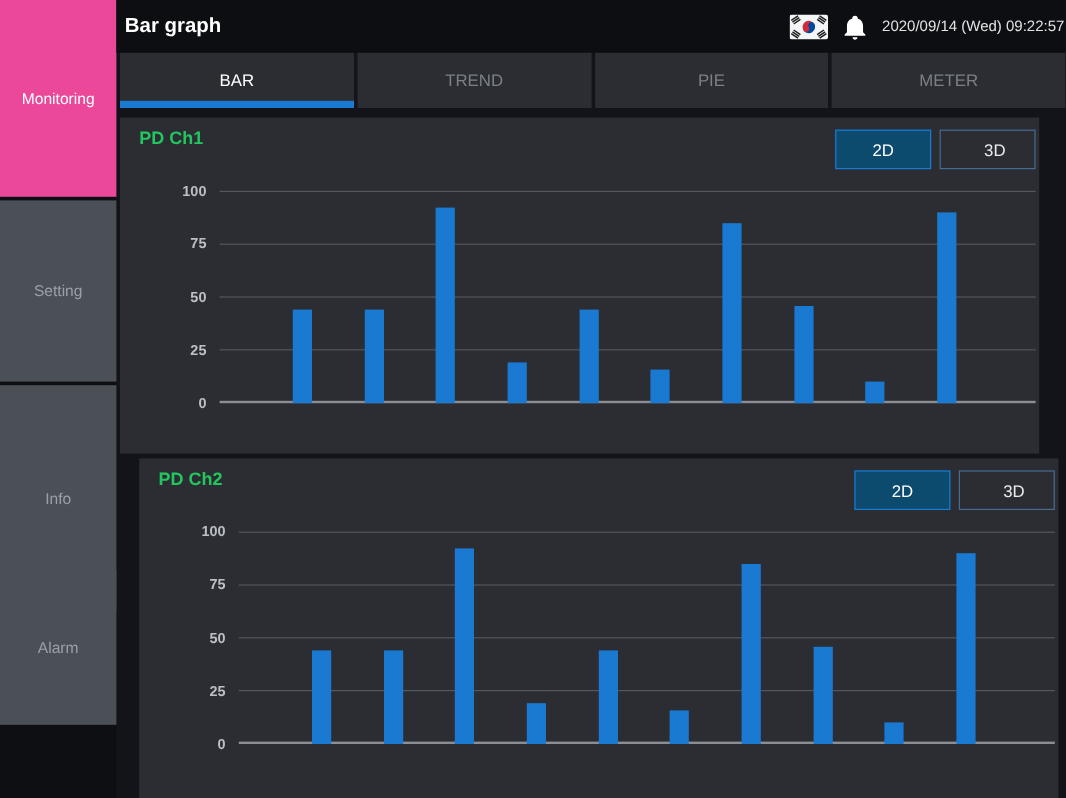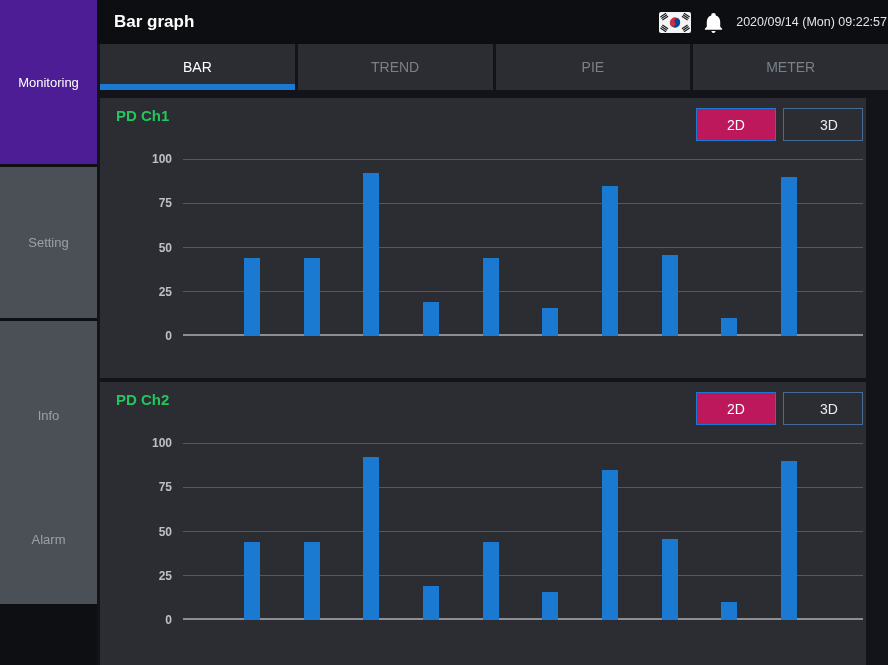--- a/index.html
+++ b/index.html
@@ -10,51 +10,51 @@
     position:relative;
   }
   
   .sidebar { position:absolute; left:0; top:0; width:97px; height:665px; background:#0e0f12; }
   .side-item {
     position:absolute; left:0; width:97px;
     background:#4b5057; color:#9aa0a7;
     display:flex; align-items:center; justify-content:center;
     font-size:13px; cursor:pointer;
   }
-  .side-item.active { background:#4c1d95; color:#ffffff; }
+  .side-item.active { background:#ec4899; color:#ffffff; }
   
   .header {
     position:absolute; left:97px; top:0; width:791px; height:44px;
     background:#0d0e11; display:flex; align-items:center; overflow:hidden;
   }
-  .header-title { font-size:17px; font-weight:bold; color:#ffffff; margin-left:17px; flex:1; }
+  .header-title { font-size:17px; font-weight:bold; color:#ffffff; margin-left:7px; flex:1; }
   .header-right { display:flex; align-items:center; gap:11px; padding-right:1px; }
   .datetime { color:#e2e3e5; font-size:12.5px; white-space:nowrap; }
   .flag-wrap, .bell-wrap { display:flex; align-items:center; }
   
   .tabbar { position:absolute; left:100px; top:44px; width:788px; height:46px; display:flex; gap:3px; }
   .tab {
     flex:1; background:#2b2d33; color:#7b8088; font-size:14px;
     display:flex; align-items:center; justify-content:center;
     position:relative; cursor:pointer;
   }
   .tab.active { color:#ffffff; }
   .tab-underline { position:absolute; bottom:0; left:0; right:0; height:6px; background:transparent; }
   .tab.active .tab-underline { background:#1a7ad2; }
   
   .panel { position:absolute; left:100px; width:766px; background:#2b2d33; }
   #panel1 { top:98px; height:280px; }
-  #panel2 { top:382px; height:283px; }
+  #panel2 { top:382px; height:283px;margin-left:16px; }
   .panel-title { position:absolute; left:16px; top:9px; font-size:15px; font-weight:bold; color:#22c55e; }
   .dim-btn {
     position:absolute; top:10px; width:80px; height:33px;
     display:flex; align-items:center; justify-content:center;
     font-size:14px; cursor:pointer;
   }
-  .dim-btn.on  { background:#be185d; color:#ffffff; border:1px solid #1a7ad2; }
+  .dim-btn.on  { background:#0c4a6e; color:#ffffff; border:1px solid #1a7ad2; }
   .dim-btn.off { background:transparent; color:#e9ebee; border:1px solid #476b93; }
   .btn-2d { left:596px; }
   .btn-3d { left:683px;padding-left:12px; }
   
   .chart { position:absolute; left:83px; top:61px; width:680px; height:177px; }
   .gridline { position:absolute; left:0; width:100%; height:1px; background:#54575d; }
   .gridline.zero { height:2px; background:#8b8e93; }
   .ylabel {
     position:absolute; left:-51px; width:40px; text-align:right;
     font-size:12px; font-weight:bold; color:#bcc0c4;
@@ -114,21 +114,21 @@
               <rect x="-3.4" y="1.2" width="6.8" height="1.2"></rect>
           </g>
         </g>
       </svg>
     </span>
     <span class="bell-wrap">
       <svg width="23" height="25" viewBox="0 0 24 24">
         <path fill="#ffffff" d="M12 23c1.2 0 2.1-.9 2.1-2.1h-4.2c0 1.2.9 2.1 2.1 2.1zm7-6.5v-5.3c0-3.2-1.7-5.9-4.7-6.6V3.9C14.3 3 13.3 2.2 12 2.2S9.7 3 9.7 3.9v.7C6.7 5.3 5 8 5 11.2v5.3L3 18.5v1h18v-1l-2-2z"></path>
       </svg>
     </span>
-    <span class="datetime">2020/09/14 (Mon) 09:22:57</span>
+    <span class="datetime">2020/09/14 (Wed) 09:22:57</span>
   </div>
 </div>
 
 <div class="tabbar">
   <div class="tab active">
       <span>BAR</span>
       <div class="tab-underline"></div>
     </div>
   <div class="tab">
       <span>TREND</span>

